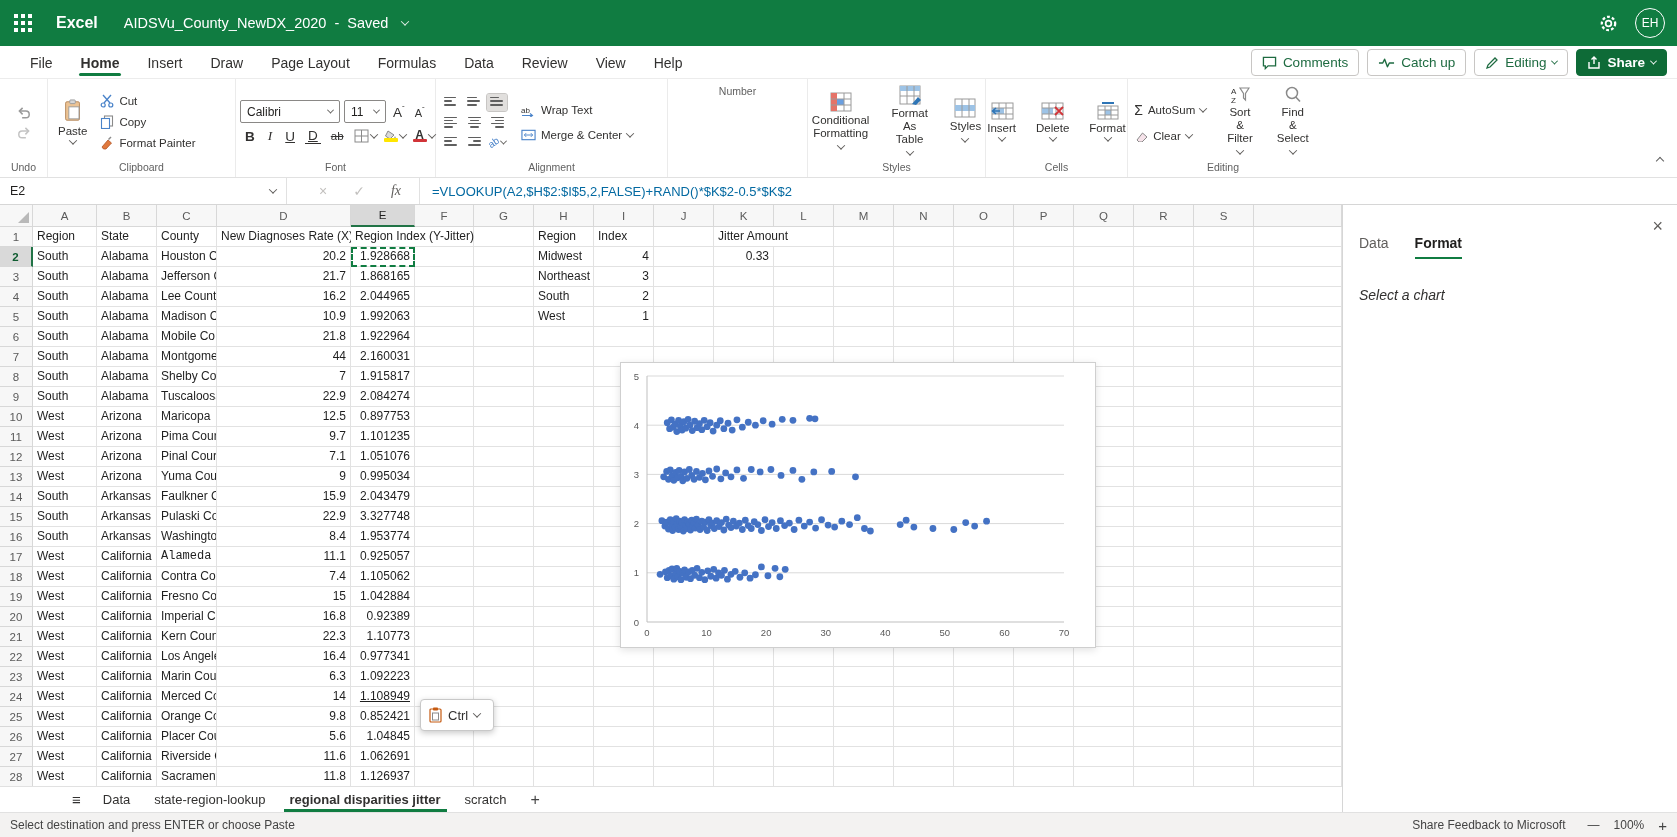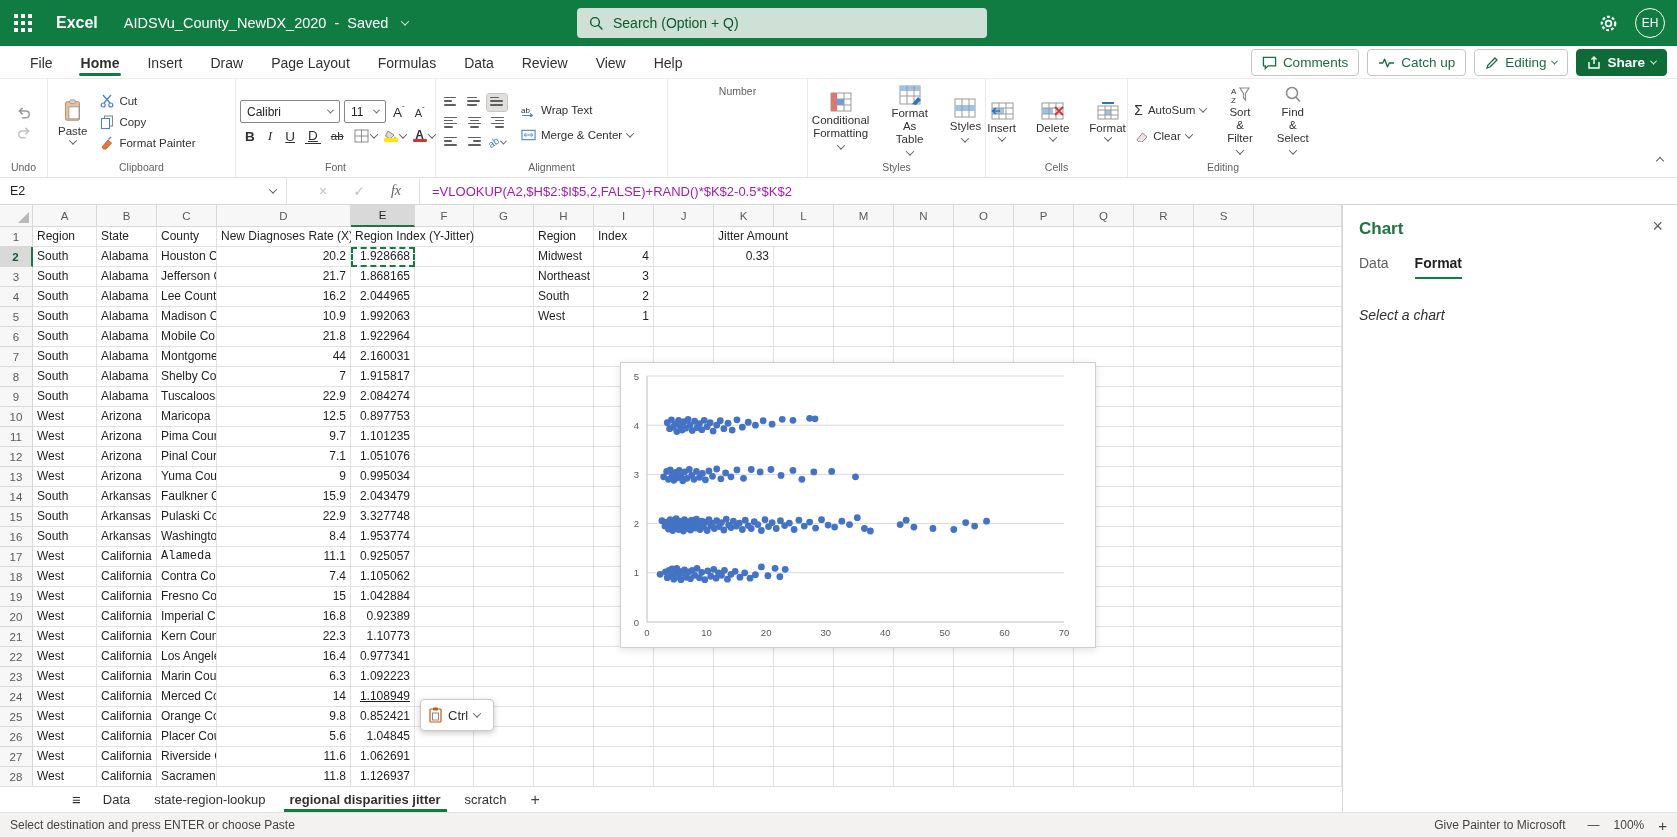--- a/index.html
+++ b/index.html
@@ -49,21 +49,21 @@
   .twoline{font-size:11.5px;color:#323130;text-align:center;line-height:13px;}
   #collapse-ribbon{position:absolute;right:14px;top:158px;color:#616161;cursor:pointer;}
 
   
   #formula-bar{position:absolute;left:0;top:178px;width:1677px;height:27px;background:#fff;border-bottom:1px solid #d6d6d6;display:flex;align-items:stretch;font-size:12.5px;color:#201f1e;}
   #name-box{width:287px;display:flex;align-items:center;justify-content:space-between;padding:0 10px;border-right:1px solid #e1e1e1;}
   #name-box .chev{color:#605e5c;}
   #fbar-icons{display:flex;align-items:center;gap:26px;padding:0 18px 0 32px;border-right:1px solid #e1e1e1;}
   #fbar-icons .dis{color:#c2c0be;font-size:14px;}
   #fx{font-style:italic;font-family:"Liberation Serif",serif;color:#605e5c;font-size:14px;}
-  #formula-text{display:flex;align-items:center;padding-left:12px;font-size:13px;color:#a21caf;white-space:nowrap;}
+  #formula-text{display:flex;align-items:center;padding-left:12px;font-size:13px;color:#0369a1;white-space:nowrap;}
 
   
   #grid-wrap{position:absolute;left:0;top:205px;width:1342px;height:581px;overflow:hidden;background:#fff;}
   #col-headers{display:flex;height:22px;}
   .hcell{background:#f7f7f7;border-right:1px solid #d8d8d8;border-bottom:1px solid #d8d8d8;color:#5a5a5a;font-size:11.5px;display:flex;align-items:center;justify-content:center;flex-shrink:0;}
   .hcell.selcol{background:#d9d9d9;color:#1f1f1f;border-bottom:2px solid #217346;}
   #corner{width:33px;position:relative;}
   #corner::after{content:"";position:absolute;right:3px;bottom:3px;border-left:11px solid transparent;border-bottom:11px solid #b9b9b9;}
   .grid-row{display:flex;height:20px;}
   .rowhead{width:33px;background:#f7f7f7;border-right:1px solid #d8d8d8;border-bottom:1px solid #d8d8d8;color:#5a5a5a;font-size:11.5px;display:flex;align-items:center;justify-content:center;flex-shrink:0;}
@@ -121,27 +121,20 @@
           <rect x="15" y="15" width="4" height="4"></rect>
         </g>
       </svg>
   </div>
   <div id="brand">Excel</div>
   <div id="doc-title">
     <span>AIDSVu_County_NewDX_2020</span>
     <span>-</span>
     <span>Saved</span>
     <i class="chev"></i>
-  </div>
-  <div id="searchbox">
-    <svg width="15" height="15" viewBox="0 0 15 15">
-        <circle cx="6" cy="6" r="4.4" fill="none" stroke="#0b5a2e" stroke-width="1.4"></circle>
-        <line x1="9.3" y1="9.3" x2="13.4" y2="13.4" stroke="#0b5a2e" stroke-width="1.4"></line>
-      </svg>
-    <span>Search (Option + Q)</span>
   </div>
   <div id="topbar-right">
     <svg width="21" height="21" viewBox="0 0 22 22">
         <circle cx="11" cy="11" r="7" fill="none" stroke="#fff" stroke-width="2.4" stroke-dasharray="3 2.2"></circle>
         <circle cx="11" cy="11" r="3" fill="none" stroke="#fff" stroke-width="1.8"></circle>
       </svg>
     <div id="avatar">EH</div>
   </div>
 </div>
 
@@ -1416,32 +1409,31 @@
   <div id="sheet-tabs" style="display:flex;align-items:stretch;">
       <div class="sheet-tab">Data</div>
       <div class="sheet-tab">state-region-lookup</div>
       <div class="sheet-tab active">regional disparities jitter</div>
       <div class="sheet-tab">scratch</div>
     </div>
   <div id="add-sheet">+</div>
 </div>
 
 <div id="task-pane">
-  <div id="pane-title">Chart</div>
   <button id="pane-close">×</button>
   <div id="pane-tabs">
     <span class="pane-tab">Data</span>
     <span class="pane-tab active">Format</span>
   </div>
   <div id="pane-empty">Select a chart</div>
 </div>
 
 <div id="status-bar">
   <span>Select destination and press ENTER or choose Paste</span>
   <div id="status-right">
-    <span>Give Painter to Microsoft</span>
+    <span>Share Feedback to Microsoft</span>
     <div id="zoom-ctrl">
       <span>—</span>
       <span>100%</span>
       <span style="font-size:15px;">+</span>
     </div>
   </div>
 </div>
 
 </body></html>

